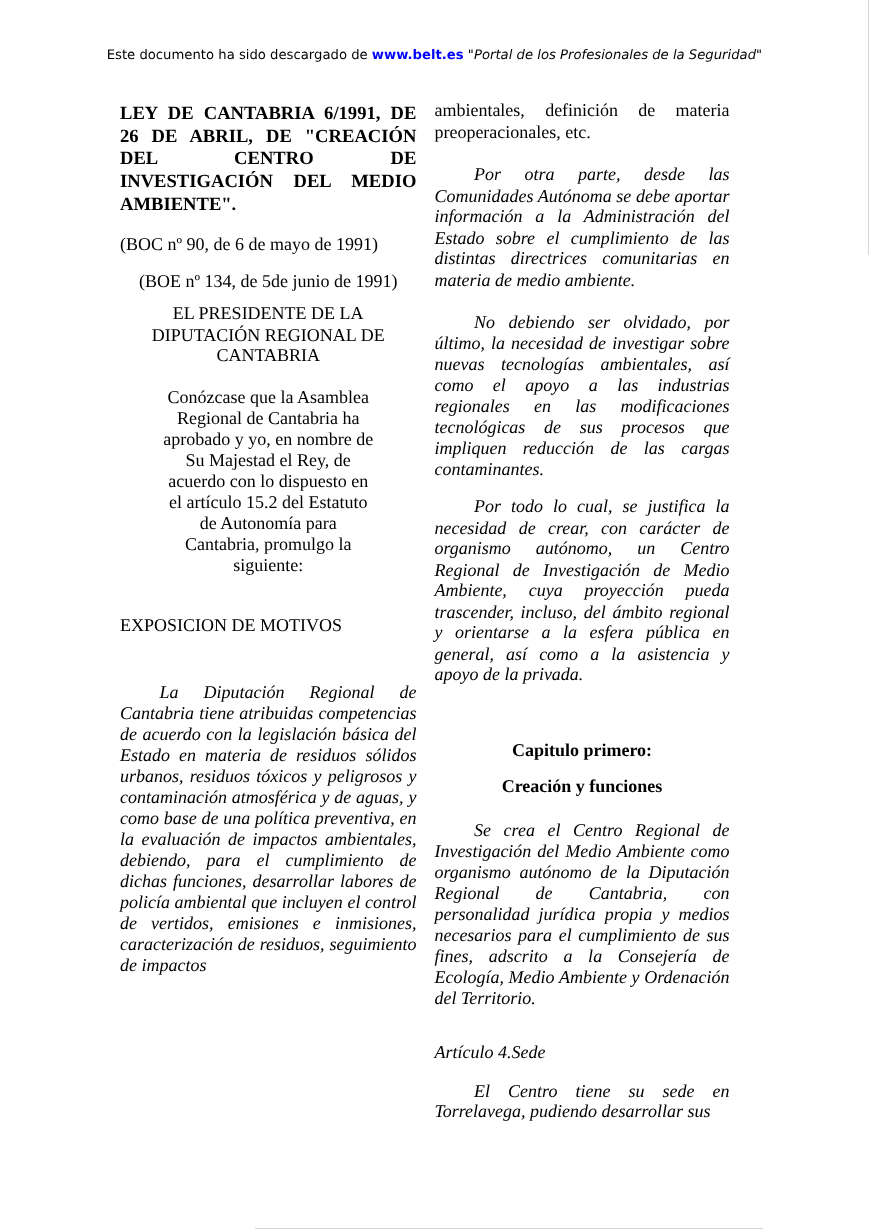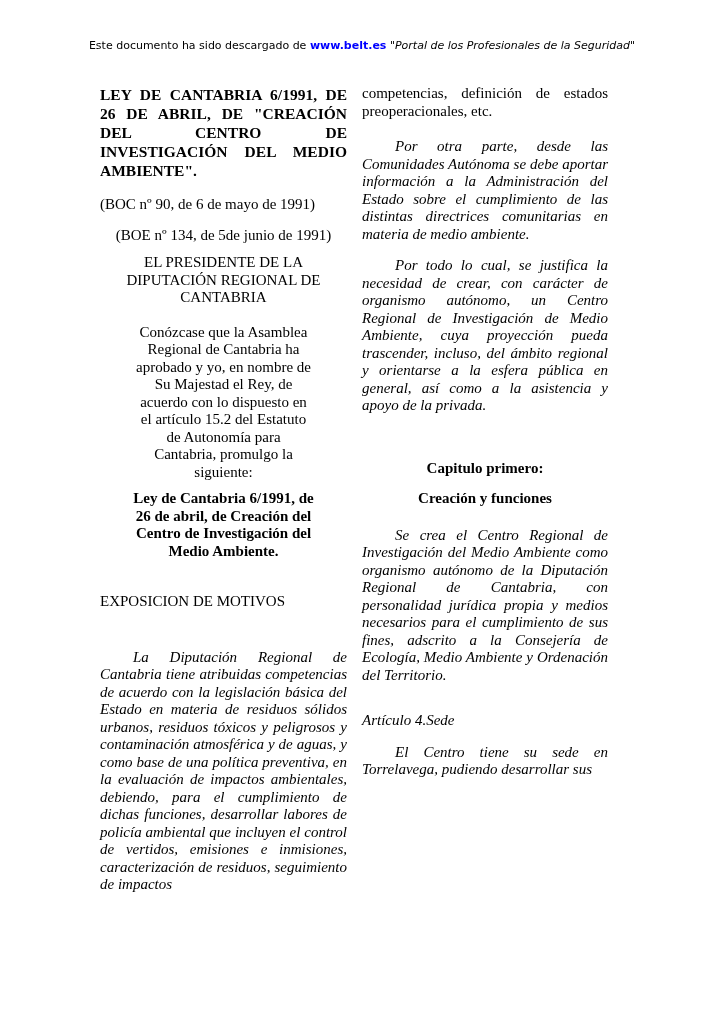--- a/index.html
+++ b/index.html
@@ -85,28 +85,28 @@
   </div>
 
   <div class="columns">
 
     <div class="col col-left">
       <p class="b-title">LEY DE CANTABRIA 6/1991, DE 26 DE ABRIL, DE "CREACIÓN DEL CENTRO DE INVESTIGACIÓN DEL MEDIO AMBIENTE".</p>
       <p class="b-boc">(BOC nº 90, de 6 de mayo de 1991)</p>
       <p class="b-boe">(BOE nº 134, de 5de junio de 1991)</p>
       <p class="b-pres">EL PRESIDENTE DE LA DIPUTACIÓN REGIONAL DE CANTABRIA</p>
       <p class="b-preamble">Conózcase que la Asamblea Regional de Cantabria ha aprobado y yo, en nombre de Su Majestad el Rey, de acuerdo con lo dispuesto en el artículo 15.2 del Estatuto de Autonomía para Cantabria, promulgo la siguiente:</p>
-      <p class="b-lawtitle">Ley de Cantabria 6/1991, de 26 de abril, de Creación del Centro de Investigación del Medio Ambiente.</p>
       <p class="b-expo">EXPOSICION DE MOTIVOS</p>
       <p class="b-motivos justify indent">La Diputación Regional de Cantabria tiene atribuidas competencias de acuerdo con la legislación básica del Estado en materia de residuos sólidos urbanos, residuos tóxicos y peligrosos y contaminación atmosférica y de aguas, y como base de una política preventiva, en la evaluación de impactos ambientales, debiendo, para el cumplimiento de dichas funciones, desarrollar labores de policía ambiental que incluyen el control de vertidos, emisiones e inmisiones, caracterización de residuos, seguimiento de impactos</p>
     </div>
 
     <div class="col col-right">
-      <p class="justify">competencias, definición de estados preoperacionales, etc.</p>
+      <p class="justify">ambientales, definición de materia preoperacionales, etc.</p>
       <p class="b-p2 justify indent">Por otra parte, desde las Comunidades Autónoma se debe aportar información a la Administración del Estado sobre el cumplimiento de las distintas directrices comunitarias en materia de medio ambiente.</p>
+      <p class="b-p3 justify indent">No debiendo ser olvidado, por último, la necesidad de investigar sobre nuevas tecnologías ambientales, así como el apoyo a las industrias regionales en las modificaciones tecnológicas de sus procesos que impliquen reducción de las cargas contaminantes.</p>
       <p class="b-p4 justify indent">Por todo lo cual, se justifica la necesidad de crear, con carácter de organismo autónomo, un Centro Regional de Investigación de Medio Ambiente, cuya proyección pueda trascender, incluso, del ámbito regional y orientarse a la esfera pública en general, así como a la asistencia y apoyo de la privada.</p>
       <p class="b-chapter">Capitulo primero:</p>
       <p class="b-chapsub">Creación y funciones</p>
       <p class="b-art1b justify indent">Se crea el Centro Regional de Investigación del Medio Ambiente como organismo autónomo de la Diputación Regional de Cantabria, con personalidad jurídica propia y medios necesarios para el cumplimiento de sus fines, adscrito a la Consejería de Ecología, Medio Ambiente y Ordenación del Territorio.</p>
       <p class="b-art2h">Artículo 4.Sede</p>
       <p class="b-art2b justify indent">El Centro tiene su sede en Torrelavega, pudiendo desarrollar sus</p>
     </div>
 
   </div>
 </div>

